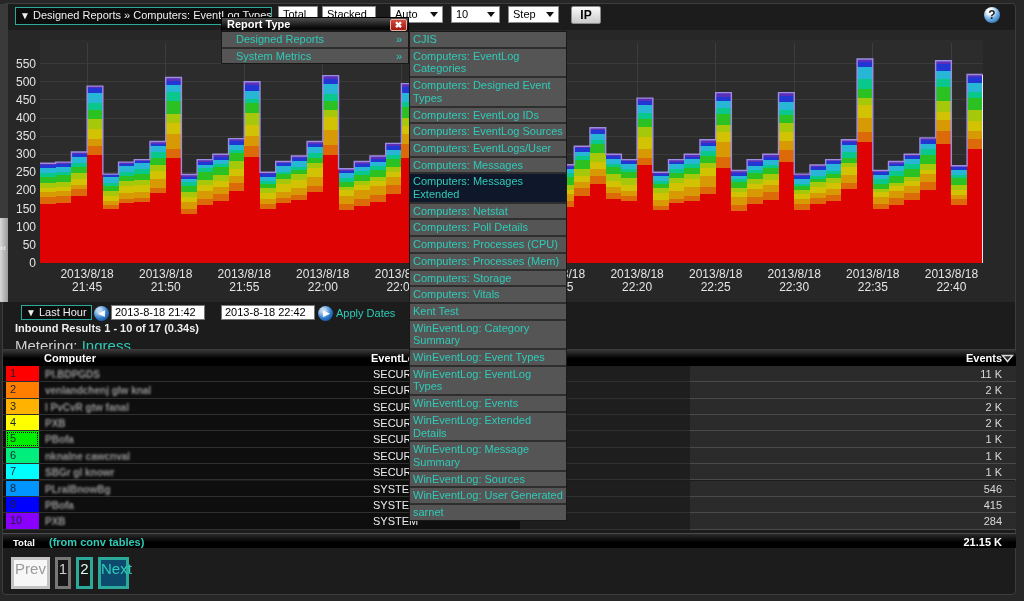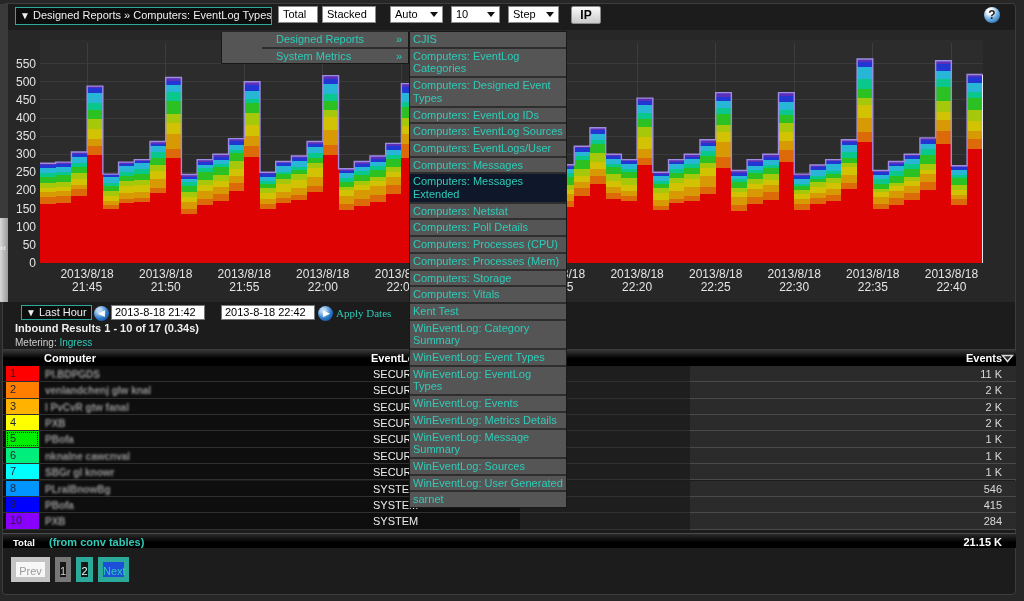--- a/index.html
+++ b/index.html
@@ -26,24 +26,24 @@
   background:radial-gradient(circle at 38% 28%, #ffffff 0 18%, #7ab4e4 48%, #1f6cb2 85%);
   color:#1c1c1c; font-weight:bold; font-size:12px; text-align:center; line-height:16px; }
 
 #lasthour { left:21px; top:305px; height:15px; line-height:13px; font-size:11px; }
 .bluebtn { position:absolute; width:15px; height:15px; border-radius:50%;
   background:radial-gradient(circle at 35% 30%, #bcd8f2 0 15%, #2b79cc 55%, #0a3d7a 100%);
   color:#fff; }
 .bluebtn span { position:absolute; left:4px; top:3px; font-size:9px; line-height:9px; }
 .dinput { position:absolute; top:305px; width:94px; height:15px; background:#fff;
   border:1px solid #777; color:#000; font-size:11px; line-height:13px; padding:0 3px; white-space:nowrap; overflow:hidden; }
-#applydates { position:absolute; left:336px; top:307px; color:#2fcbb8; font-size:11px;font-family:Liberation Serif, serif; }
+#applydates { position:absolute; left:336px; top:307px; color:#2fcbb8; font-size:11px; }
 #toword { position:absolute; left:227px; top:307px; color:#e8e8e8; font-size:11px; }
 #inbound { position:absolute; left:15px; top:322px; color:#efefef; font-weight:bold; font-size:11px; }
-#metering { position:absolute; left:15px; top:337px; color:#cfcfcf; font-size:10px; }
+#metering { position:absolute; left:15px; top:337px; color:#cfcfcf; font-size:15px; }
 #metering b { color:#2fcbb8; font-weight:normal; }
 
 #thead { position:absolute; left:3px; top:349px; width:1013px; height:17px;
   background:linear-gradient(#3e3e3e,#000 55%); }
 #thead .h { position:absolute; top:3px; color:#fff; font-weight:bold; font-size:11px; }
 #tbody { position:absolute; left:3px; top:366px; width:1013px; height:163.5px; }
 .trow { position:absolute; left:0; width:1013px; height:16.35px; background:#0e0e0e;
   border-bottom:1px solid #303030; }
 .trow:before { content:""; position:absolute; left:517px; width:170px; top:0; bottom:0; background:#1e1e1e; }
 .trow:after { content:""; position:absolute; left:687px; right:0px; top:0; bottom:0; background:#2b2b2b;
@@ -52,33 +52,33 @@
   font-size:11px; line-height:15px; padding-left:4px; z-index:2; }
 .nm { position:absolute; left:42px; top:3px; color:#969696; font-size:10px; font-weight:bold; filter:blur(1.3px); white-space:nowrap; z-index:2; }
 .ev { position:absolute; left:370px; top:2px; color:#ececec; font-size:11px; z-index:2; }
 .va { position:absolute; right:14px; top:2px; color:#d9d9d9; font-size:11px; z-index:2; }
 #totalbar { position:absolute; left:3px; top:533px; width:1013px; height:15px;
   background:linear-gradient(#2a2a2a,#000 60%); border-top:1px solid #4a4a4a; }
 #totalbar .t1 { position:absolute; left:10px; top:3px; color:#fff; font-weight:bold; font-size:9.5px; }
 #totalbar .t2 { position:absolute; left:46px; top:2px; color:#2fcbb8; font-weight:bold; font-size:11px; }
 #totalbar .t3 { position:absolute; right:14px; top:2px; color:#fff; font-weight:bold; font-size:11px; }
 
-.pg { position:absolute; top:557px; height:25px; font-size:11px; line-height:18px;
-  text-align:center; border:5px solid #8b5cf6; }
+.pg { position:absolute; top:557px; height:32px; font-size:15px; line-height:18px;
+  text-align:center; border:3px solid #8b5cf6; }
 
 #ptitle { position:absolute; left:221px; top:17px; width:188px; height:15px;
   background:linear-gradient(#4e4e4e,#0a0a0a 80%); border:1px solid #000; border-bottom:2px solid #191919;
   color:#fff; font-weight:bold; font-size:11px; line-height:13px; padding-left:5px; z-index:60; }
 #pclose { position:absolute; right:1px; top:1px; width:17px; height:12px; border-radius:2px;
   background:linear-gradient(#d24a40,#a01810); border:1px solid #e8b0a0; color:#fff;
   font-size:9px; line-height:10px; text-align:center; font-weight:bold; }
 #pleft { position:absolute; left:221px; top:32px; width:188px; background:#555;
   border:1px solid #191919; border-top:none; z-index:60; }
 #pleft div { position:relative; color:#2fcbb8; font-size:11px; line-height:12.7px;
-  padding:1px 14px; border-top:2px solid #2e2e2e;margin-left:40px; }
+  padding:1px 14px; border-top:2px solid #2e2e2e; }
 #pleft div:first-child { border-top:none; }
 #pleft div span { position:absolute; right:6px; top:1px; }
 #pmenu { position:absolute; left:409px; top:31px; width:158px; background:#555;
   border:1px solid #191919; list-style:none; z-index:60; }
 #pmenu li { color:#2fcbb8; font-size:11px; line-height:12.7px;
   padding:1px 3px; border-top:2px solid #2e2e2e; }
 #pmenu li:first-child { border-top:none; }
 #pmenu li.hl { background:#0f172a; }
 </style></head>
 <body>
@@ -844,21 +844,22 @@
 </div>
 </div>
 <div id="totalbar">
   <div class="t1">Total</div>
       <div class="t2">(from conv tables)</div>
       <div class="t3">21.15 K</div>
 </div>
 <div class="pg" style="left:11px;width:39px;background:#f7f7f7;color:#9a9a9a;border-color:#c4c4c4;">Prev</div>
 <div class="pg" style="left:55px;width:16px;background:#161616;color:#ccc;border-color:#777;">1</div>
 <div class="pg" style="left:76px;width:17px;background:#161616;color:#d9fdf6;border-color:#2baa9c;">2</div>
-<div class="pg" style="left:98px;width:31px;background:#1d4ed8;color:#2fcbb8;border-color:#2baa9c;">Next</div>
+<div class="pg" style="left:98px;width:31px;background:#0c4a6e;color:#2fcbb8;border-color:#2baa9c;">Next</div>
+<div id="ptitle">Report Type<div id="pclose">✖</div></div>
 <div id="pleft">
   <div>Designed Reports<span>»</span></div>
   <div>System Metrics<span>»</span></div>
 </div>
 <ul id="pmenu">
 <li>CJIS</li>
 <li>Computers: EventLog Categories</li>
 <li>Computers: Designed Event Types</li>
 <li>Computers: EventLog IDs</li>
 <li>Computers: EventLog Sources</li>
@@ -869,18 +870,18 @@
 <li>Computers: Poll Details</li>
 <li>Computers: Processes (CPU)</li>
 <li>Computers: Processes (Mem)</li>
 <li>Computers: Storage</li>
 <li>Computers: Vitals</li>
 <li>Kent Test</li>
 <li>WinEventLog: Category Summary</li>
 <li>WinEventLog: Event Types</li>
 <li>WinEventLog: EventLog Types</li>
 <li>WinEventLog: Events</li>
-<li>WinEventLog: Metrics Details</li>
+<li>WinEventLog: Extended Details</li>
 <li>WinEventLog: Message Summary</li>
 <li>WinEventLog: Sources</li>
 <li>WinEventLog: User Generated</li>
 <li>sarnet</li>
 </ul>
 </div>
 </body></html>

